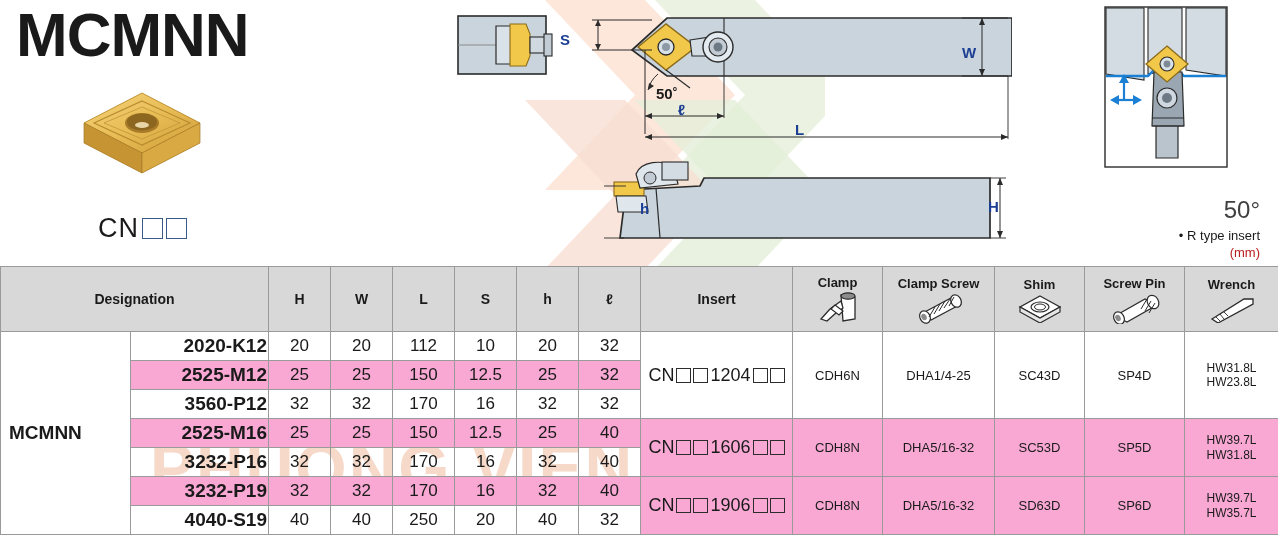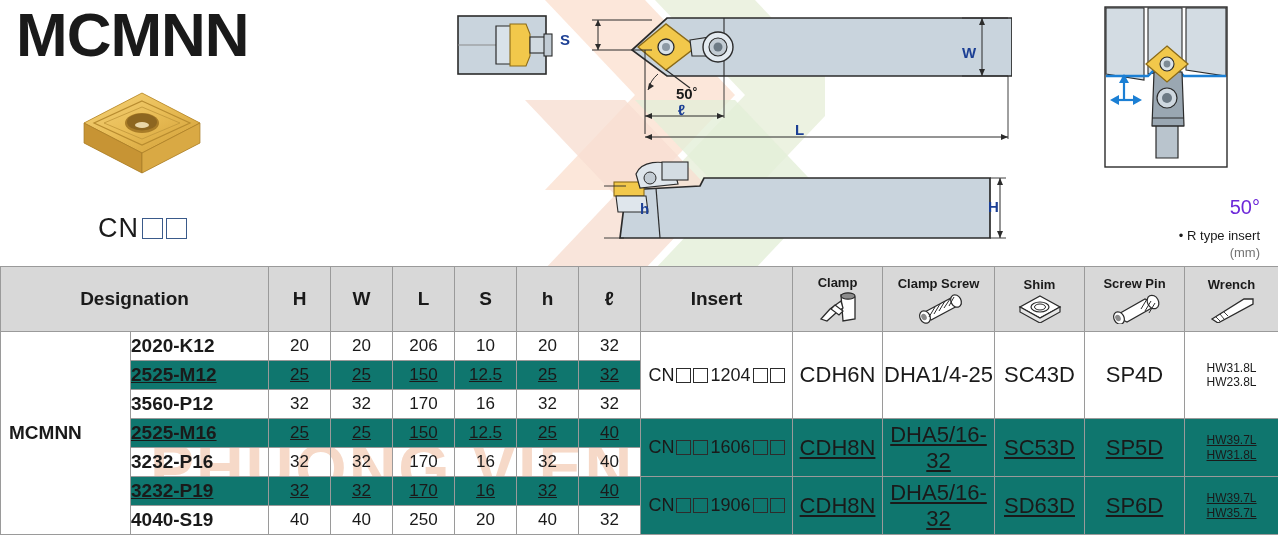--- a/index.html
+++ b/index.html
@@ -37,53 +37,53 @@
 
   
   .diagram{position:absolute;z-index:4;}
   .dlabel{
     position:absolute;font-size:15px;font-weight:bold;
     color:#1a1a1a;z-index:6;
   }
   .dlabel.blue{color:#1c3f94;}
   .angle50{
     position:absolute;right:18px;top:196px;
-    font-size:20px;color:#6d28d9;z-index:6;
+    font-size:24px;color:#404040;z-index:6;
   }
   .note-r{
     position:absolute;right:18px;top:228px;
     font-size:13px;color:#1a1a1a;z-index:6;text-align:left;
   }
   .note-mm{
     position:absolute;right:18px;top:245px;
-    font-size:13px;color:#737373;z-index:6;text-align:right;
+    font-size:13px;color:#b91c1c;z-index:6;text-align:right;
   }
 
   
   .tbl-wrap{position:absolute;left:0;top:266px;width:1278px;z-index:5;}
   table{border-collapse:collapse;width:1278px;table-layout:fixed;
         font-family:"Liberation Sans",sans-serif;}
   th,td{
     border:1px solid #9a9a9a;
     text-align:center;vertical-align:middle;
     color:#1a1a1a;background:transparent;
   }
   thead th{
-    background:#d8d8d8;height:62px;font-size:19px;font-weight:bold;
+    background:#d8d8d8;height:62px;font-size:14px;font-weight:bold;
   }
   th.acc{font-size:13px;font-weight:bold;padding-bottom:0;}
   .acc-in{display:flex;flex-direction:column;align-items:center;gap:1px;}
   .acc-in svg{display:block;}
   tbody td{height:26px;font-size:17px;}
-  tbody tr.alt td{background:#0f766e;text-decoration:underline;}
-  td.desig{font-size:19px;font-weight:bold;text-align:left;padding-left:0;}
+  tbody tr.alt td{background:#f9a8d4;}
+  td.desig{font-size:19px;font-weight:bold;text-align:right;padding-left:0;}
   td.family{font-size:19px;font-weight:bold;text-align:left;padding-left:8px;
             border-right:1px solid #9a9a9a;}
   td.insert{font-size:18px;}
-  td.acc-cell{font-size:22px;}
+  td.acc-cell{font-size:13px;}
   td.wrench-cell{font-size:12px;line-height:1.18;}
   .cn-inline{display:inline-flex;align-items:center;gap:2px;}
   .cn-inline .b{display:inline-block;width:13px;height:13px;border:1.4px solid #2c2c2c;}
 </style>
 </head>
 <body>
 
 <div id="root">
 
   <div class="wm">
@@ -195,21 +195,21 @@
     <path d="M400 28 l-3 7 h6 z" fill="#2b2b2b"></path>
     <path d="M400 88 l-3 -7 h6 z" fill="#2b2b2b"></path>
   </svg>
 
   <div class="dlabel blue" style="left:560px;top:31px;">S</div>
   <div class="dlabel blue" style="left:962px;top:44px;">W</div>
   <div class="dlabel blue" style="left:795px;top:121px;">L</div>
   <div class="dlabel blue" style="left:678px;top:101px;">ℓ</div>
   <div class="dlabel blue" style="left:640px;top:200px;">h</div>
   <div class="dlabel blue" style="left:988px;top:198px;">H</div>
-  <div class="dlabel" style="left:676px;top:85px;font-size:15px;">50˚</div>
+  <div class="dlabel" style="left:656px;top:85px;font-size:15px;">50˚</div>
 
   <svg class="diagram" style="left:1104px;top:6px;" width="124" height="162" viewBox="0 0 124 162">
     <rect x="1" y="1" width="122" height="160" fill="#ffffff" stroke="#2b2b2b" stroke-width="1.4"></rect>
 
     <path d="M2 2 L40 2 L40 74 L2 68 Z" fill="#d3dce3" stroke="#2b2b2b" stroke-width="1.1"></path>
     <path d="M44 2 L78 2 L78 62 L44 68 Z" fill="#d3dce3" stroke="#2b2b2b" stroke-width="1.1"></path>
     <path d="M82 2 L122 2 L122 70 L82 64 Z" fill="#d3dce3" stroke="#2b2b2b" stroke-width="1.1"></path>
 
     <path d="M2 70 L44 70 L62 52 L80 70 L122 70" fill="none" stroke="#1b7fd4" stroke-width="2.4"></path>
 
@@ -346,21 +346,21 @@
       </tr>
     </thead>
 
     <tbody>
 
       <tr>
         <td class="family" rowspan="7">MCMNN</td>
         <td class="desig">2020-K12</td>
         <td>20</td>
         <td>20</td>
-        <td>206</td>
+        <td>112</td>
         <td>10</td>
         <td>20</td>
         <td>32</td>
         <td class="insert" rowspan="3">
           <span class="cn-inline">
             <span>CN</span>
             <span class="b"></span>
             <span class="b"></span>
             <span>1204</span>
             <span class="b"></span>

